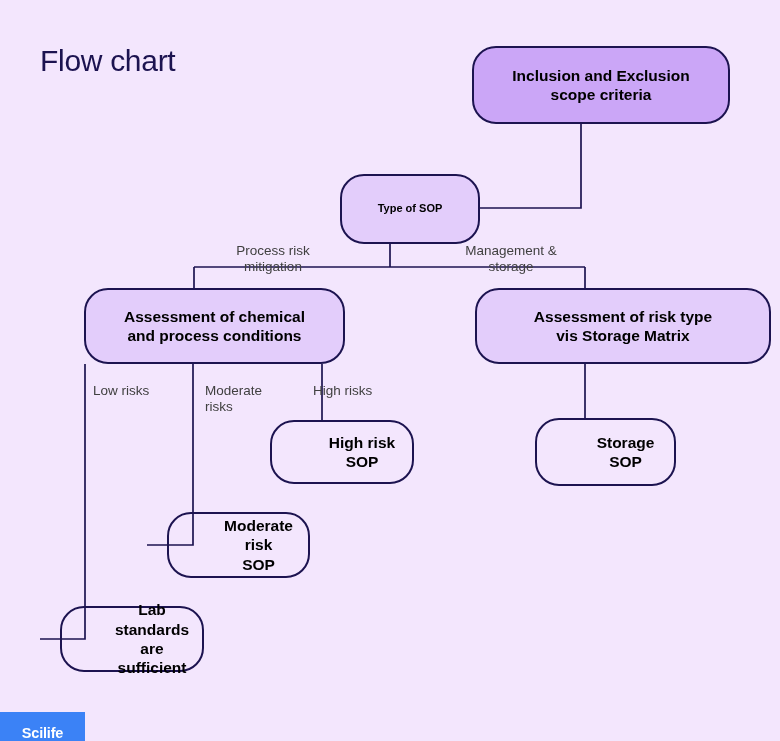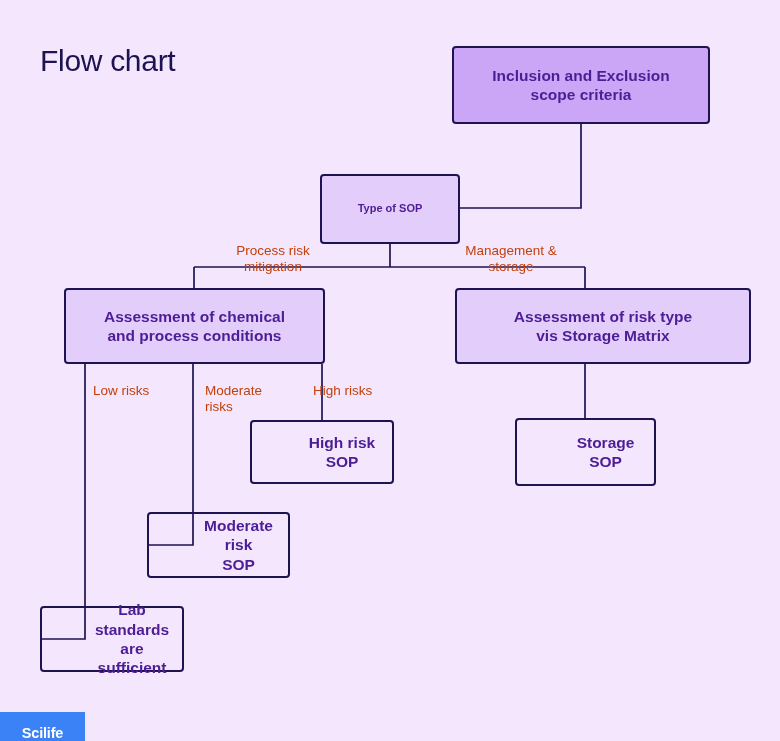--- a/index.html
+++ b/index.html
@@ -40,28 +40,29 @@
     width: 780px;
     height: 741px;
     pointer-events: none;
   }
 
   
   .node {
     position: absolute;
     box-sizing: border-box;
     border: 2.5px solid #1c1350;
-    border-radius: 4px;
+    border-radius: 24px;
     display: flex;
     align-items: center;
     justify-content: center;
     text-align: center;
     line-height: 1.25;
-    color: #4c1d95;
+    color: #000000;
     z-index: 3;
+    margin-left: 20px;
   }
   .node .node-label {
     display: block;
     white-space: pre-line;
     padding: 0 8px;
   }
   .node.fill-strong  { background: #cba6f7; }
   .node.fill-soft    { background: #e3cdfb; }
   .node.fill-none    { background: transparent; padding-left: 40px; }
 
@@ -76,21 +77,21 @@
   #node-high-risk   { left: 250px; top: 420px; width: 144px; height: 64px; font-size: 15.5px; }
   #node-storage-sop { left: 515px; top: 418px; width: 141px; height: 68px; font-size: 15.5px; }
   #node-moderate    { left: 147px; top: 512px; width: 143px; height: 66px; font-size: 15.5px; }
   #node-lab-std     { left: 40px;  top: 606px; width: 144px; height: 66px; font-size: 15.5px; }
 
   
   .edge-label {
     position: absolute;
     font-size: 13.5px;
     line-height: 1.2;
-    color: #c2410c;
+    color: #404040;
     white-space: pre-line;
     z-index: 4;
   }
   #lbl-process-risk { left: 225px; top: 243px; text-align: center; width: 96px; }
   #lbl-management   { left: 461px; top: 243px; text-align: center; width: 100px; }
   #lbl-low-risks    { left: 93px;  top: 383px; }
   #lbl-moderate     { left: 205px; top: 383px; width: 64px; }
   #lbl-high-risks   { left: 313px; top: 383px; }
 
   

